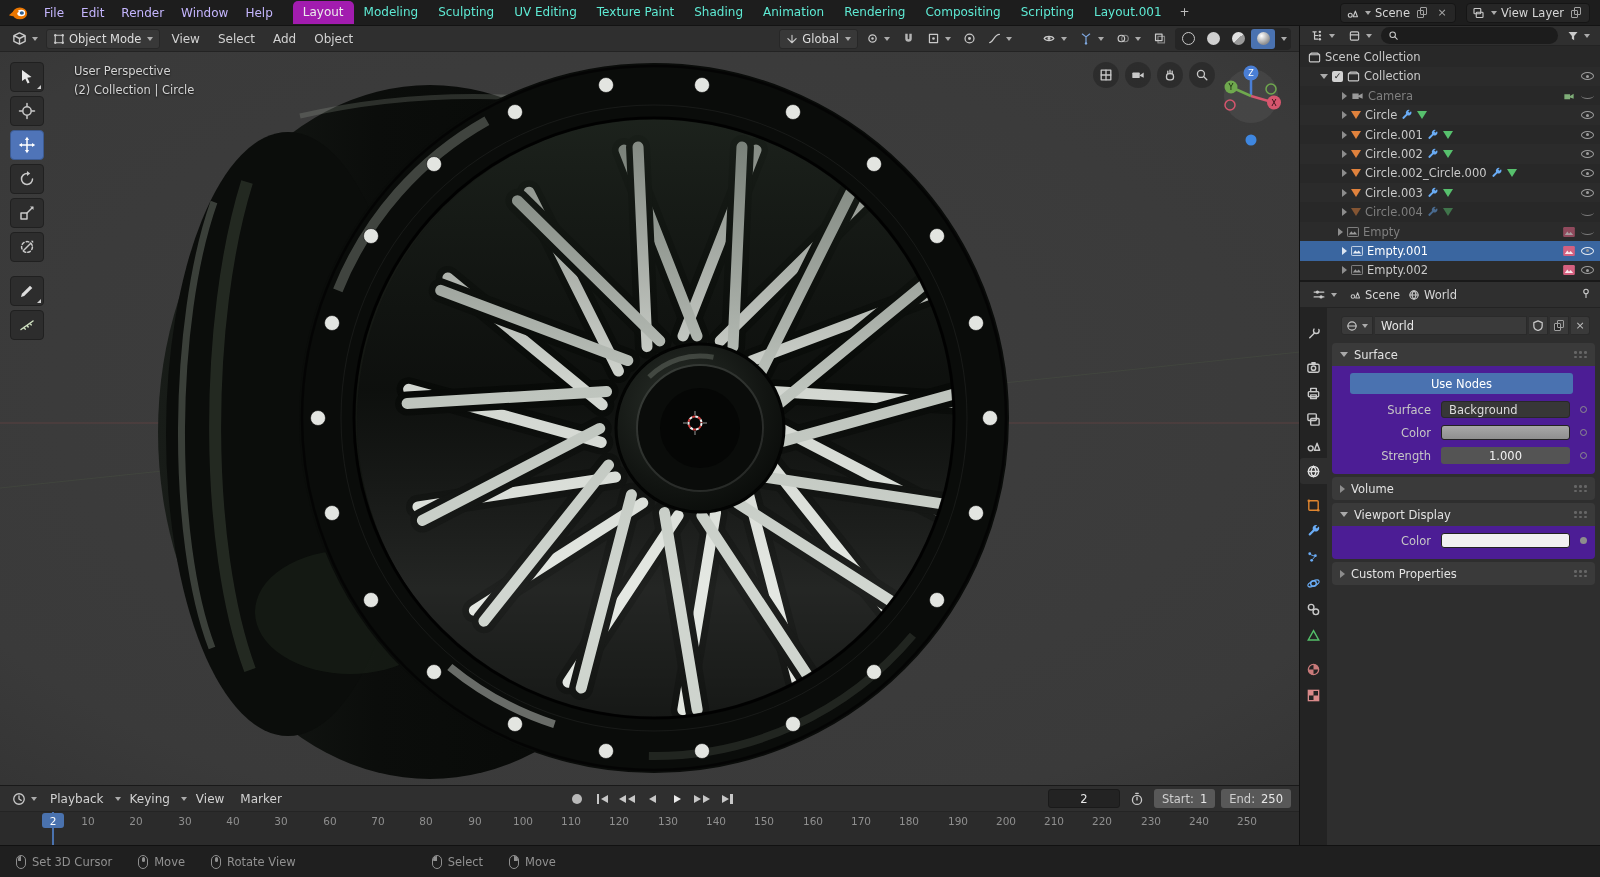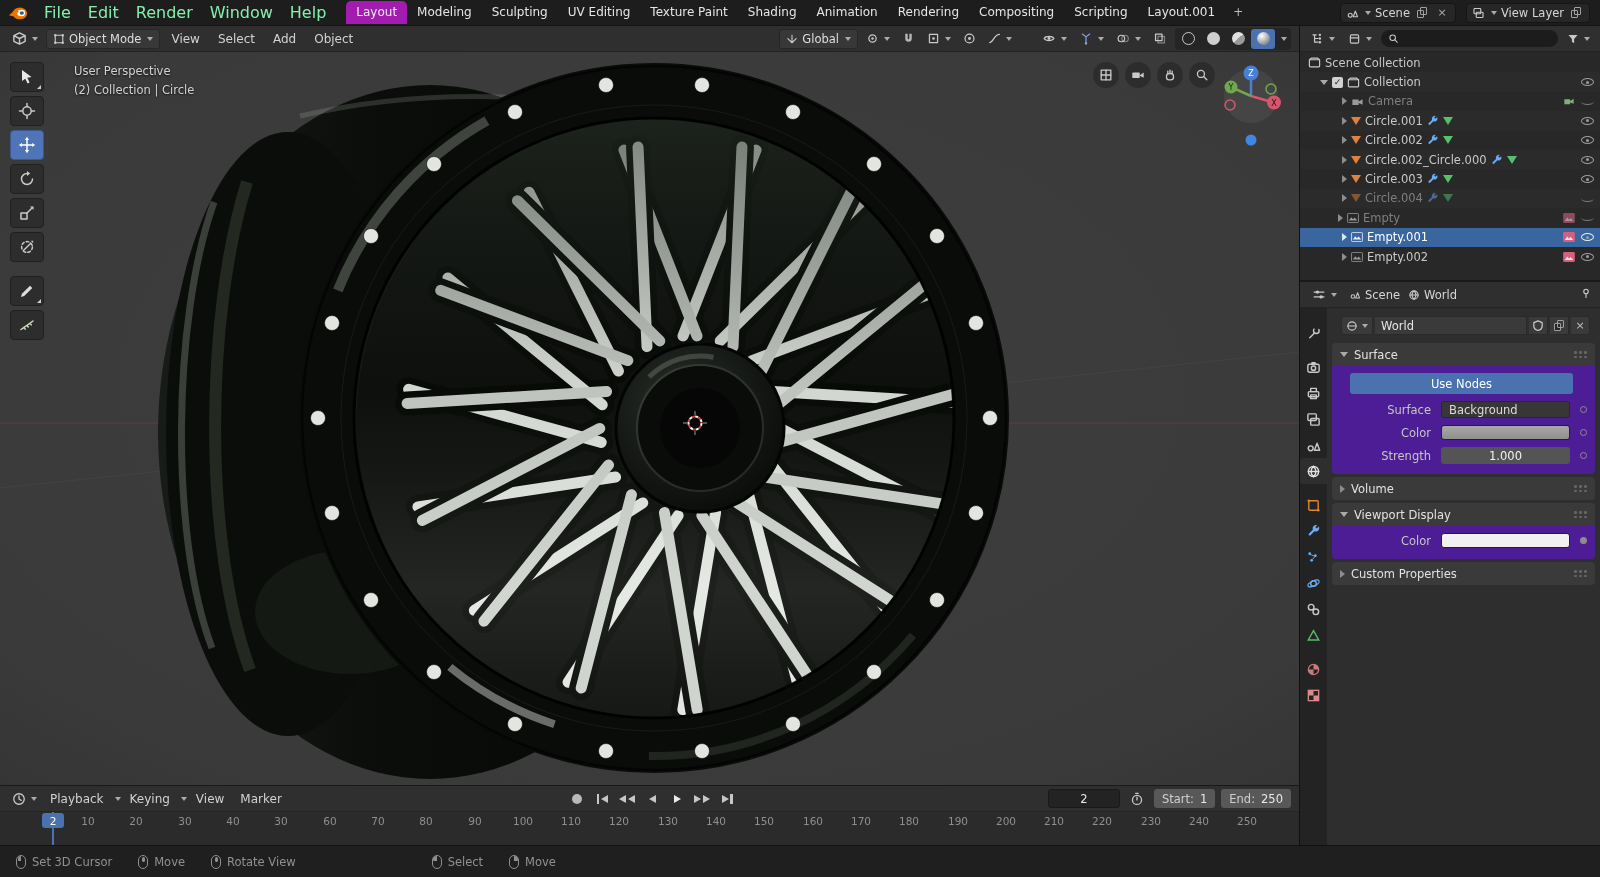--- a/index.html
+++ b/index.html
@@ -4,23 +4,23 @@
 <style>
   * { box-sizing:border-box; margin:0; padding:0; }
   html,body { background:#0c0c0c; }
   .app { position:relative; width:1600px; height:877px; overflow:hidden; background:#1d1d1d;
          font-family:"DejaVu Sans","Liberation Sans",sans-serif; font-size:12px; color:#c2c2c2; user-select:none; }
 
   
   .topbar { height:26px; display:flex; align-items:center; padding:0 10px 0 8px; gap:8px; background:#1d1d1d; border-bottom:1px solid #131313; }
   .logo { display:flex; align-items:center; }
   .menus { display:flex; gap:1px; }
-  .menus span { padding:3px 8px; border-radius:3px; color:#86efac; font-size:16px; cursor:default;text-align:center; }
+  .menus span { padding:3px 8px; border-radius:3px; color:#c4b5fd; font-size:12px; cursor:default;text-align:center; }
   .tabs { display:flex; align-items:center; margin-left:4px; }
-  .tab { padding:4px 10px 5px; color:#e5e5e5; border-radius:5px 5px 0 0; font-size:12px; }
+  .tab { padding:4px 10px 5px; color:#5eead4; border-radius:5px 5px 0 0; font-size:12px; }
   .tab.active { background:#a21caf; color:#ececec; }
   .tab.addtab { color:#bdbdbd; padding:4px 8px 5px; }
   .tb-right { margin-left:auto; display:flex; align-items:center; gap:10px; }
   .idsel { display:flex; align-items:center; gap:4px; background:#262626; border:1px solid #151515; border-radius:4px; padding:2px 5px; height:20px; }
   .idsel .nm { color:#d6d6d6; font-size:11.5px; }
   .sqbtn { display:inline-flex; align-items:center; justify-content:center; width:16px; height:16px; color:#a8a8a8; font-size:11px; }
   .copyic { position:relative; width:10px; height:11px; }
   .copyic i, .copyic b { position:absolute; width:7px; height:8px; border:1.2px solid #a0a0a0; border-radius:1px; }
   .copyic i { left:0; top:3px; background:#262626;} .copyic b { left:3px; top:0; }
 
@@ -710,20 +710,32 @@
               </svg>
             <span class="nm dim">Camera</span>
             <span class="ol-right">
               <svg width="12" height="10" viewBox="0 0 16 14">
                   <path d="M1.5 4.5 h8 v7 h-8z M9.5 7 L14.5 4 v7 L9.5 9z" fill="#7fae78"></path>
                 </svg>
               <span class="eye-c"></span>
             </span>
           </div>
 
+          <div class="ol-row" style="padding-left:42px">
+            <span class="tri-r"></span>
+            <span class="mesh-tri"></span>
+            <span class="nm">Circle</span>
+            <svg width="12" height="12" viewBox="0 0 24 24">
+                <path d="M21 7a6 6 0 0 1-8.2 5.6L6 19.4a2 2 0 0 1-2.8-2.8l6.8-6.8A6 6 0 0 1 17.6 2l-3.2 3.2 2.4 2.4L20 4.4c.6.8 1 1.7 1 2.6z" fill="#6aacf5"></path>
+              </svg>
+            <span class="data-tri"></span>
+            <span class="ol-right">
+                <span class="eye"></span>
+              </span>
+          </div>
 
           <div class="ol-row" style="padding-left:42px">
             <span class="tri-r"></span>
             <span class="mesh-tri"></span>
             <span class="nm">Circle.001</span>
             <svg width="12" height="12" viewBox="0 0 24 24">
                 <path d="M21 7a6 6 0 0 1-8.2 5.6L6 19.4a2 2 0 0 1-2.8-2.8l6.8-6.8A6 6 0 0 1 17.6 2l-3.2 3.2 2.4 2.4L20 4.4c.6.8 1 1.7 1 2.6z" fill="#6aacf5"></path>
               </svg>
             <span class="data-tri"></span>
             <span class="ol-right">

